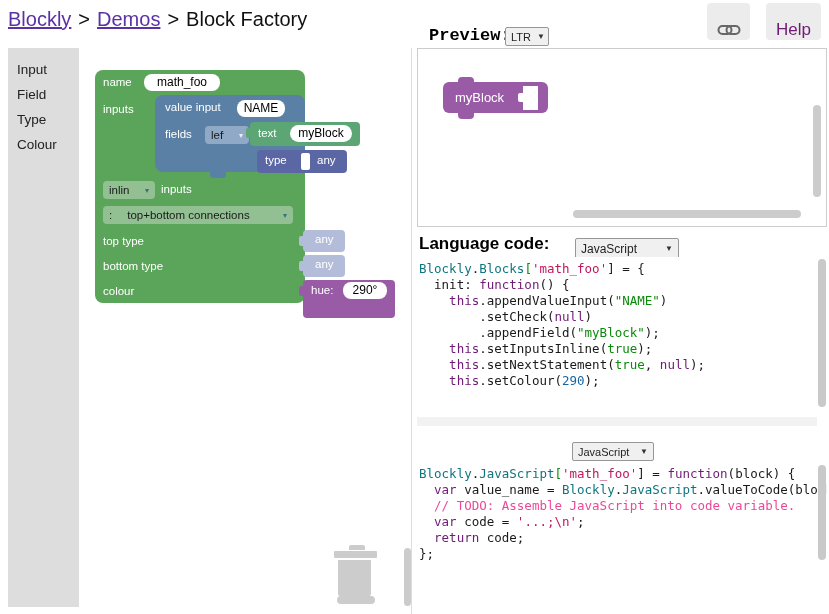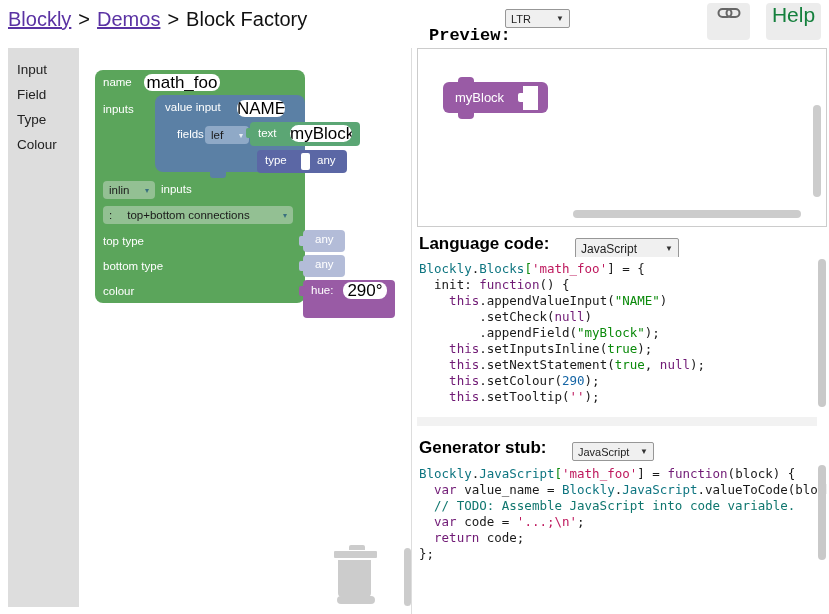--- a/index.html
+++ b/index.html
@@ -5,22 +5,22 @@
   * { margin:0; padding:0; box-sizing:border-box; }
   html,body { background:#fff; }
   .stage { position:relative; width:829px; height:614px; background:#fff; overflow:hidden;
            font-family:"Liberation Sans", sans-serif; }
 
   
   .breadcrumb { position:absolute; left:8px; top:8px; font-size:20px; color:#111; white-space:nowrap; }
   .breadcrumb a { color:#5a32a3; text-decoration:underline; cursor:pointer; }
   .bc-sep { margin:0 7px; color:#111; }
   .topbtn { position:absolute; top:3px; height:37px; background:#ececec; border-radius:4px;
-            display:flex; align-items:flex-start; justify-content:center; color:#15803d;
-            font-size:21px; cursor:pointer; }
+            display:flex; align-items:flex-end; justify-content:center; color:#701a75;
+            font-size:17px; cursor:pointer; }
   .btn-link { left:707px; width:43px; }
   .btn-help { left:766px; width:55px; }
 
   .sect-heading { position:absolute; font-size:17px; font-weight:bold; color:#000; white-space:nowrap; }
 
   .uiselect { position:absolute; background:#f0f0f0; border:1px solid #979797; border-radius:2px;
               display:flex; align-items:center; justify-content:space-between;
               padding:0 5px; font-size:12px; color:#222; cursor:pointer; }
   .uiselect .sel-arrow { font-size:8px; color:#333; margin-left:6px; }
 
@@ -28,21 +28,21 @@
   .toolbox { position:absolute; left:8px; top:48px; width:71px; height:559px; background:#ddd; }
   .tb-item { position:absolute; left:17px; font-size:13.5px; color:#222; cursor:pointer; white-space:nowrap; }
   .ws-divider { position:absolute; left:411px; top:48px; width:1px; height:566px; background:#ddd; }
 
   .sb-thumb { position:absolute; background:#ccc; border-radius:4px; }
 
   
   .blk { position:absolute; }
   .lbl { position:absolute; color:#fff; font-size:11.5px; white-space:nowrap; }
   .field { position:absolute; background:#fff; border-radius:8px; color:#000;
-           font-size:17px; line-height:17px; text-align:center; overflow:hidden; white-space:nowrap; }
+           font-size:12px; line-height:17px; text-align:center; overflow:hidden; white-space:nowrap; }
   .pill { position:absolute; border-radius:4px; font-size:11.5px; color:#1a1a1a;
           display:flex; align-items:center; padding:0 6px; gap:15px; cursor:pointer; }
   .pill .pill-label { flex:1; white-space:nowrap; overflow:hidden; }
   .pill .drop-arrow { font-size:8px; color:#39707f; }
   .pill-green { background:#93c093; }
   .pill-blue  { background:#8fa9c7; }
   .tab { position:absolute; left:-4px; top:6px; width:6px; height:10px; border-radius:2px; }
 
   .blk-green  { left:95px;  top:70px;  width:210px; height:233px; background:#5ba55b; border-radius:8px; }
   .blk-blue   { left:155px; top:95px;  width:150px; height:77px;  background:#5b80a5; border-radius:8px; }
@@ -73,21 +73,21 @@
   .pv-bump-t { position:absolute; left:15px; top:0;  width:16px; height:8px; background:#995ba5; border-radius:4px 4px 0 0; }
   .pv-bump-b { position:absolute; left:15px; top:35px; width:16px; height:7px; background:#995ba5; border-radius:0 0 4px 4px; }
   .pv-hole   { position:absolute; left:80px; top:9px; width:15px; height:24px; background:#fff; }
   .pv-hole-tab { position:absolute; left:75px; top:16px; width:6px; height:9px; background:#fff; border-radius:2px 0 0 2px; }
   .pv-label  { position:absolute; left:12px; top:13px; color:#fff; font-size:13px; }
 
   
   .code-box { position:absolute; left:417px; width:410px; background:#fff; overflow:hidden; padding:4px 0 0 2px; }
   .code-line { white-space:pre; font-family:"DejaVu Sans Mono", monospace; font-size:12.5px; line-height:16px; }
   .tok-pln{color:#1a1a1a} .tok-typ{color:#0e7580} .tok-kwd{color:#701a75}
-  .tok-str{color:#0b8a0b} .tok-mag{color:#be185d} .tok-com{color:#0f766e} .tok-num{color:#1565a5}
+  .tok-str{color:#0b8a0b} .tok-mag{color:#be185d} .tok-com{color:#ec4899} .tok-num{color:#1565a5}
   .sb-track { position:absolute; background:#f2f2f2; }
   .sb-thumb2 { position:absolute; background:#c9c9c9; border-radius:4px; }
 
   .link-svg { display:block; }
 </style>
 </head>
 <body>
 
 <div class="stage">
 
@@ -101,21 +101,21 @@
         <rect x="1.5" y="6" width="13" height="8" rx="4" fill="none" stroke="#666" stroke-width="2"></rect>
         <rect x="9.5" y="6" width="13" height="8" rx="4" fill="none" stroke="#666" stroke-width="2"></rect>
       </svg>
     </span>
   </div>
   <div class="topbtn btn-help">
     <span>Help</span>
   </div>
 
   <div class="sect-heading" style="left:429px; top:26px;font-family:Liberation Mono, monospace;">Preview:</div>
-  <div class="uiselect" style="left:505px; top:9px; width:65px; height:19px; font-size:11px;">
+  <div class="uiselect" style="left:505px; top:27px; width:44px; height:19px; font-size:11px;">
     <span>LTR</span>
     <span class="sel-arrow">▼</span>
   </div>
 
   <div class="toolbox"></div>
   <div class="tb-item" style="top:62px;">Input</div>
   <div class="tb-item" style="top:87px;">Field</div>
   <div class="tb-item" style="top:112px;">Type</div>
   <div class="tb-item" style="top:137px;">Colour</div>
   <div class="ws-divider"></div>
@@ -138,21 +138,21 @@
     </span>
 
     <span class="lbl" style="left:8px; top:165px;">top type</span>
     <span class="lbl" style="left:8px; top:190px;">bottom type</span>
     <span class="lbl" style="left:8px; top:215px;">colour</span>
   </div>
 
   <div class="blk blk-blue">
     <span class="lbl" style="left:10px; top:6px;">value input</span>
     <span class="field" style="left:82px; top:5px; width:48px;">NAME</span>
-    <span class="lbl" style="left:10px; top:33px;margin-left:12px;">fields</span>
+    <span class="lbl" style="left:10px; top:33px;">fields</span>
     <span class="pill pill-blue" style="left:50px; top:31px; width:44px; height:18px;">
       <span class="pill-label">left</span>
       <span class="drop-arrow" style="color:#e6edf5;">▾</span>
     </span>
     <span class="notch-down"></span>
   </div>
 
   <div class="blk blk-teal">
     <span class="tab"></span>
     <span class="lbl" style="left:8px; top:5px;">text</span>
@@ -208,26 +208,24 @@
   </div>
   <div class="code-box" style="top:257px; height:169px;">
       <div class="code-line"><span class="tok-typ">Blockly</span><span class="tok-pln">.</span><span class="tok-typ">Blocks</span><span class="tok-str">[</span><span class="tok-mag">'math_foo'</span><span class="tok-pln">] = {</span></div>
       <div class="code-line"><span class="tok-pln">  init: </span><span class="tok-kwd">function</span><span class="tok-pln">() {</span></div>
       <div class="code-line"><span class="tok-pln">    </span><span class="tok-kwd">this</span><span class="tok-pln">.appendValueInput(</span><span class="tok-str">"NAME"</span><span class="tok-pln">)</span></div>
       <div class="code-line"><span class="tok-pln">        .setCheck(</span><span class="tok-kwd">null</span><span class="tok-pln">)</span></div>
       <div class="code-line"><span class="tok-pln">        .appendField(</span><span class="tok-str">"myBlock"</span><span class="tok-pln">);</span></div>
       <div class="code-line"><span class="tok-pln">    </span><span class="tok-kwd">this</span><span class="tok-pln">.setInputsInline(</span><span class="tok-str">true</span><span class="tok-pln">);</span></div>
       <div class="code-line"><span class="tok-pln">    </span><span class="tok-kwd">this</span><span class="tok-pln">.setNextStatement(</span><span class="tok-str">true</span><span class="tok-pln">, </span><span class="tok-kwd">null</span><span class="tok-pln">);</span></div>
       <div class="code-line"><span class="tok-pln">    </span><span class="tok-kwd">this</span><span class="tok-pln">.setColour(</span><span class="tok-num">290</span><span class="tok-pln">);</span></div>
-      <div class="code-line"><span class="tok-pln">    </span><span class="tok-kwd">this</span><span class="tok-pln">.setTooltip(</span><span class="tok-mag">''</span><span class="tok-pln">);</span></div>
     </div>
   <div class="sb-track" style="left:417px; top:417px; width:400px; height:9px;"></div>
   <div class="sb-thumb2" style="left:818px; top:259px; width:8px; height:148px;"></div>
 
-  <div class="sect-heading" style="left:419px; top:438px;">Generator stub:</div>
   <div class="uiselect" style="left:572px; top:442px; width:82px; height:19px; font-size:11px;">
     <span>JavaScript</span>
     <span class="sel-arrow">▼</span>
   </div>
   <div class="code-box" style="top:462px; height:152px;">
       <div class="code-line"><span class="tok-typ">Blockly</span><span class="tok-pln">.</span><span class="tok-typ">JavaScript</span><span class="tok-str">[</span><span class="tok-mag">'math_foo'</span><span class="tok-pln">] = </span><span class="tok-kwd">function</span><span class="tok-pln">(block) {</span></div>
       <div class="code-line"><span class="tok-pln">  </span><span class="tok-kwd">var</span><span class="tok-pln"> value_name = </span><span class="tok-typ">Blockly</span><span class="tok-pln">.</span><span class="tok-typ">JavaScript</span><span class="tok-pln">.valueToCode(block, </span></div>
       <div class="code-line"><span class="tok-com">  // TODO: Assemble JavaScript into code variable.</span></div>
       <div class="code-line"><span class="tok-pln">  </span><span class="tok-kwd">var</span><span class="tok-pln"> code = </span><span class="tok-mag">'...;\n'</span><span class="tok-pln">;</span></div>
       <div class="code-line"><span class="tok-pln">  </span><span class="tok-kwd">return</span><span class="tok-pln"> code;</span></div>

